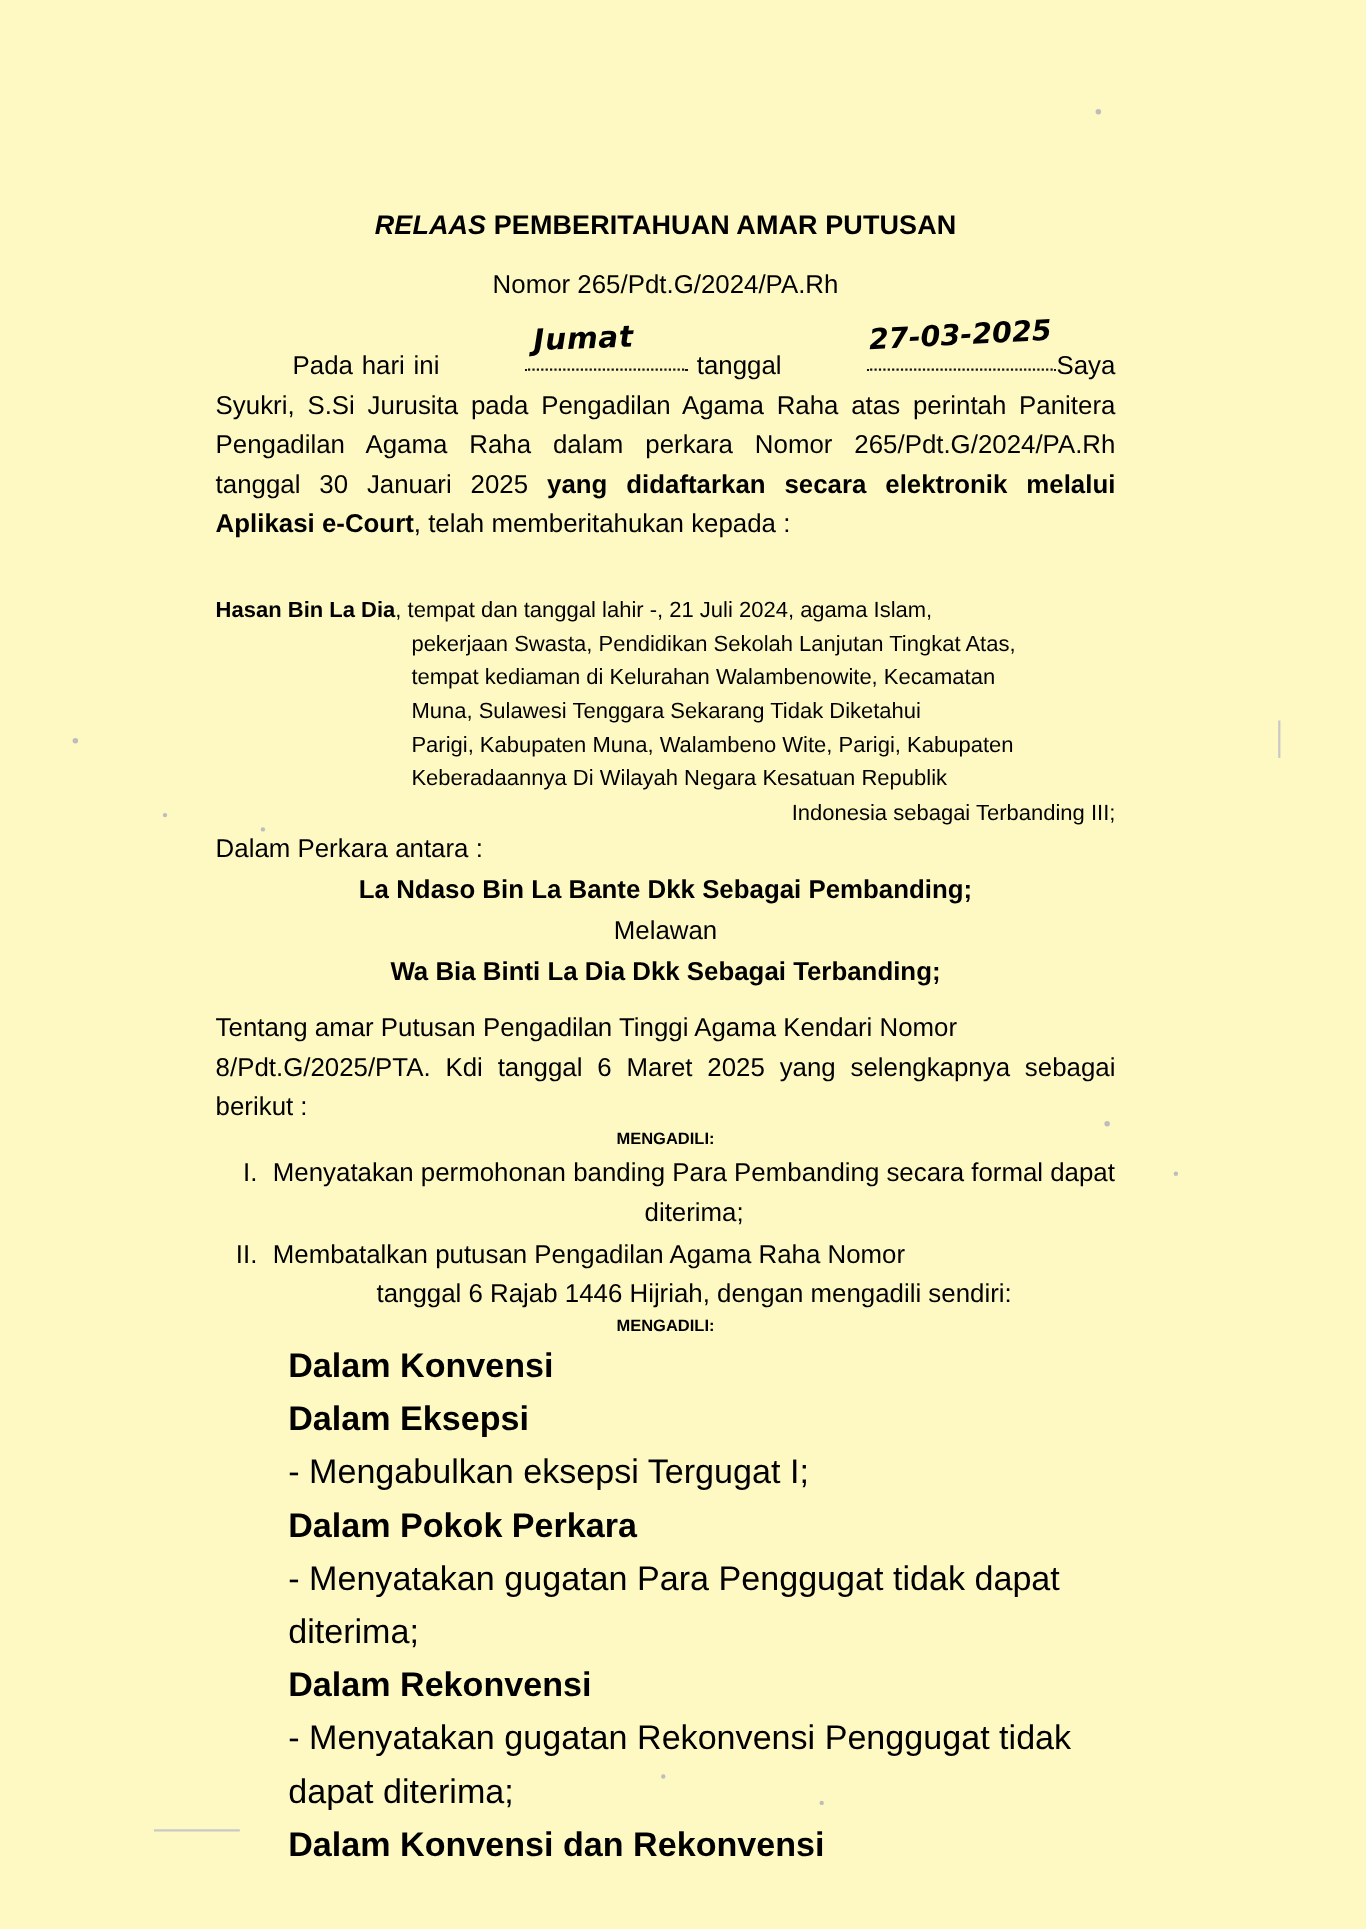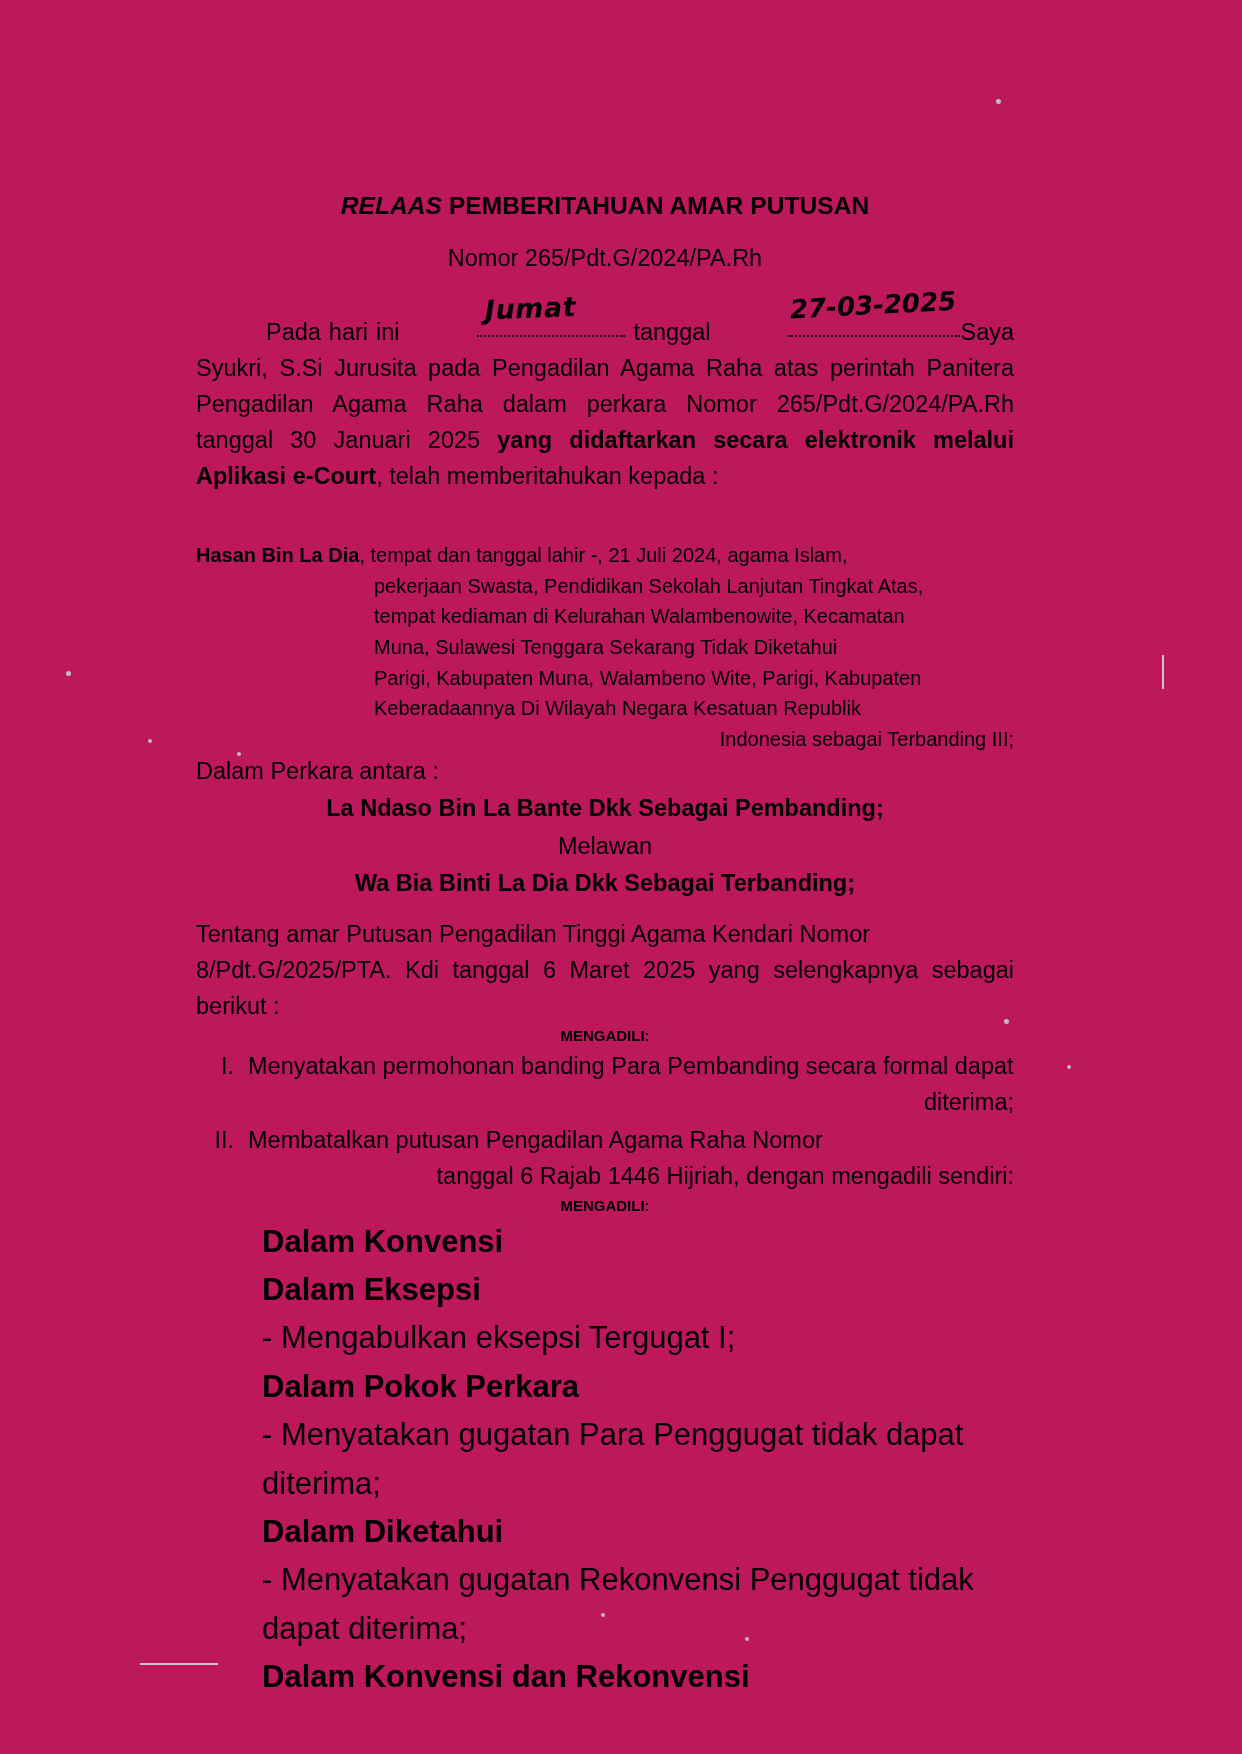--- a/index.html
+++ b/index.html
@@ -12,21 +12,21 @@
     height: 1754px;
     position: relative;
     font-family: "Liberation Sans", sans-serif;
     color: #000000;
     overflow: hidden;
   }
 
   .page {
     position: absolute;
     inset: 0;
-    background: #be185d;
+    background: #fef9c3;
   }
 
   
   .speck {
     position: absolute;
     background: #bdbdbd;
     border-radius: 50%;
   }
   .hairline {
     position: absolute;
@@ -171,21 +171,21 @@
     width: 52px;
     flex: 0 0 52px;
     text-align: right;
     padding-right: 14px;
     box-sizing: border-box;
   }
   .roman-body {
     flex: 1 1 auto;
     text-align: justify;
   }
-  .roman-body .lastline { text-align: right; }
+  .roman-body .lastline { text-align: center; }
 
   
   .verdict {
     margin-left: 66px;
     font-size: 31px;
     line-height: 1.56;
   }
   .verdict .head {
     font-weight: bold;
   }
@@ -268,19 +268,19 @@
     </div>
 
     <div class="mengadili">MENGADILI:</div>
 
     <div class="verdict">
       <div class="head">Dalam Konvensi</div>
       <div class="head">Dalam Eksepsi</div>
       <div class="dash">-   Mengabulkan eksepsi Tergugat I;</div>
       <div class="head">Dalam Pokok Perkara</div>
       <div class="dash">- Menyatakan gugatan Para Penggugat tidak dapat diterima;</div>
-      <div class="head">Dalam Diketahui</div>
+      <div class="head">Dalam Rekonvensi</div>
       <div class="dash">- Menyatakan gugatan Rekonvensi Penggugat tidak dapat diterima;</div>
       <div class="head">Dalam Konvensi dan Rekonvensi</div>
     </div>
 
   </div>
 </div>
 
 </body></html>

